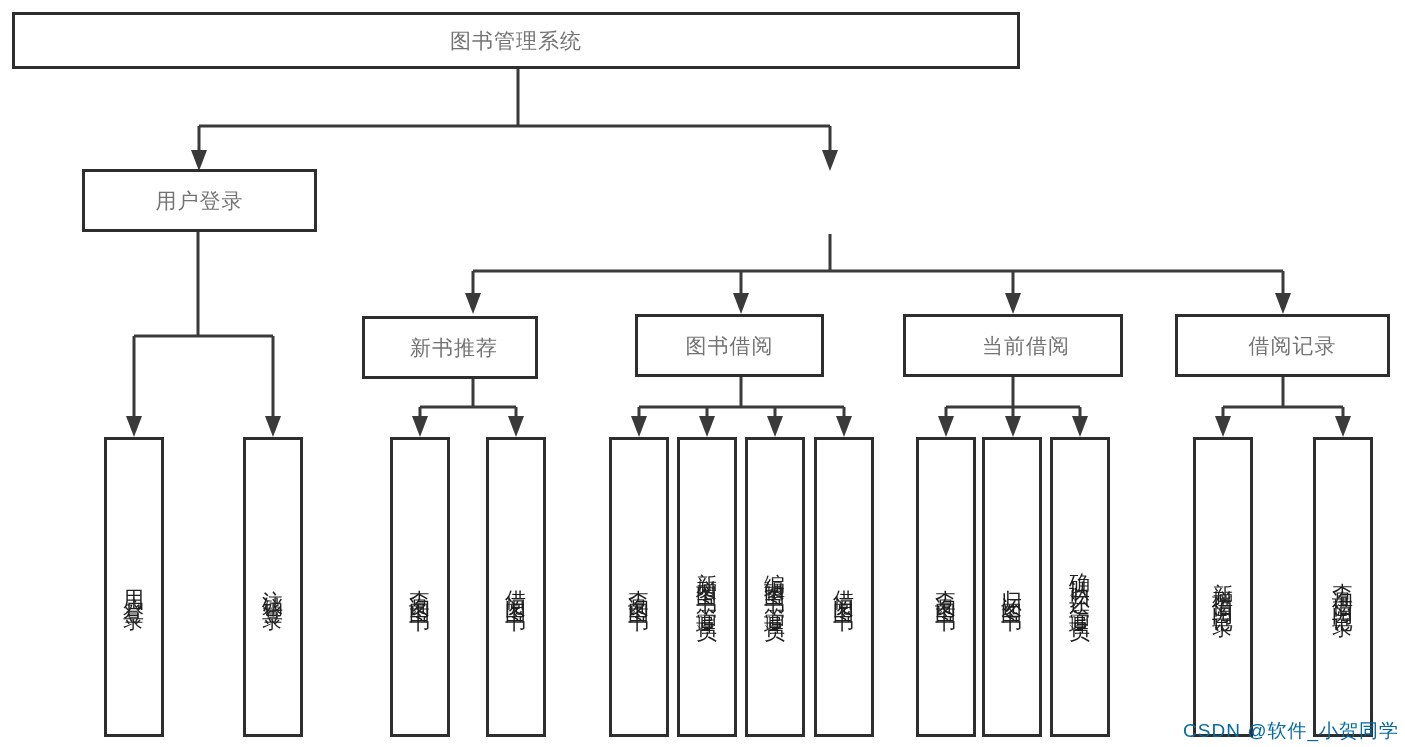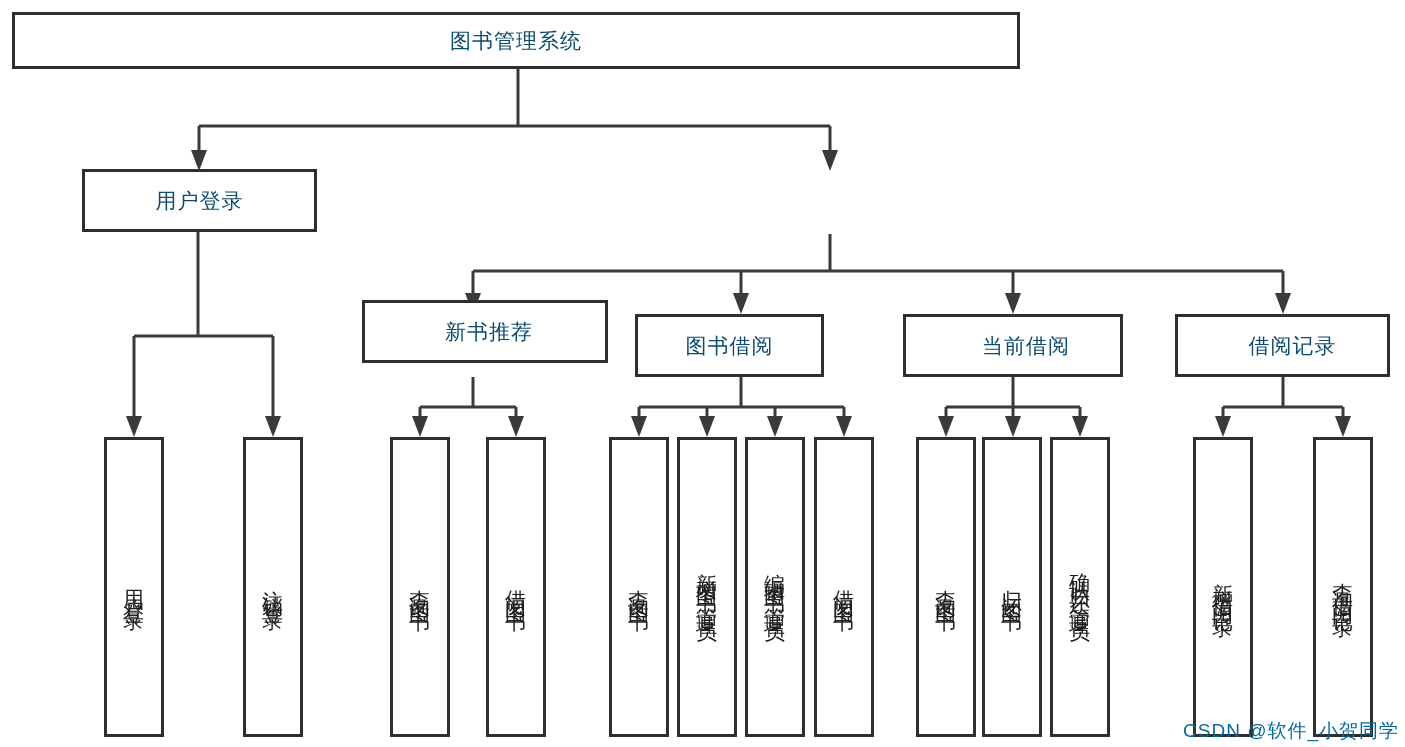--- a/index.html
+++ b/index.html
@@ -18,21 +18,21 @@
   }
   .hbox {
     position: absolute;
     box-sizing: border-box;
     border: 3px solid #2e2e2e;
     background: #ffffff;
     display: flex;
     align-items: center;
     justify-content: center;
     font-size: 21px;
-    color: #0c4a6e;
+    color: #737373;
     letter-spacing: 1px;
   }
   .vbox {
     position: absolute;
     box-sizing: border-box;
     border: 3px solid #2e2e2e;
     background: #ffffff;
     width: 60px;
     top: 437px;
     height: 300px;
@@ -105,21 +105,21 @@
   </svg>
 
   <div class="hbox" style="left:12px; top:12px; width:1008px; height:57px;">
     <span>图书管理系统</span>
   </div>
 
   <div class="hbox" style="left:82px; top:169px; width:235px; height:63px;">
     <span>用户登录</span>
   </div>
 
-  <div class="hbox" style="left:362px; top:300px; width:246px; height:63px;padding-left:8px;">
+  <div class="hbox" style="left:362px; top:316px; width:176px; height:63px;padding-left:8px;">
     <span>新书推荐</span>
   </div>
   <div class="hbox" style="left:635px; top:314px; width:189px; height:63px;">
     <span>图书借阅</span>
   </div>
   <div class="hbox" style="left:903px; top:314px; width:220px; height:63px;padding-left:26px;">
     <span>当前借阅</span>
   </div>
   <div class="hbox" style="left:1175px; top:314px; width:215px; height:63px;padding-left:20px;">
     <span>借阅记录</span>

